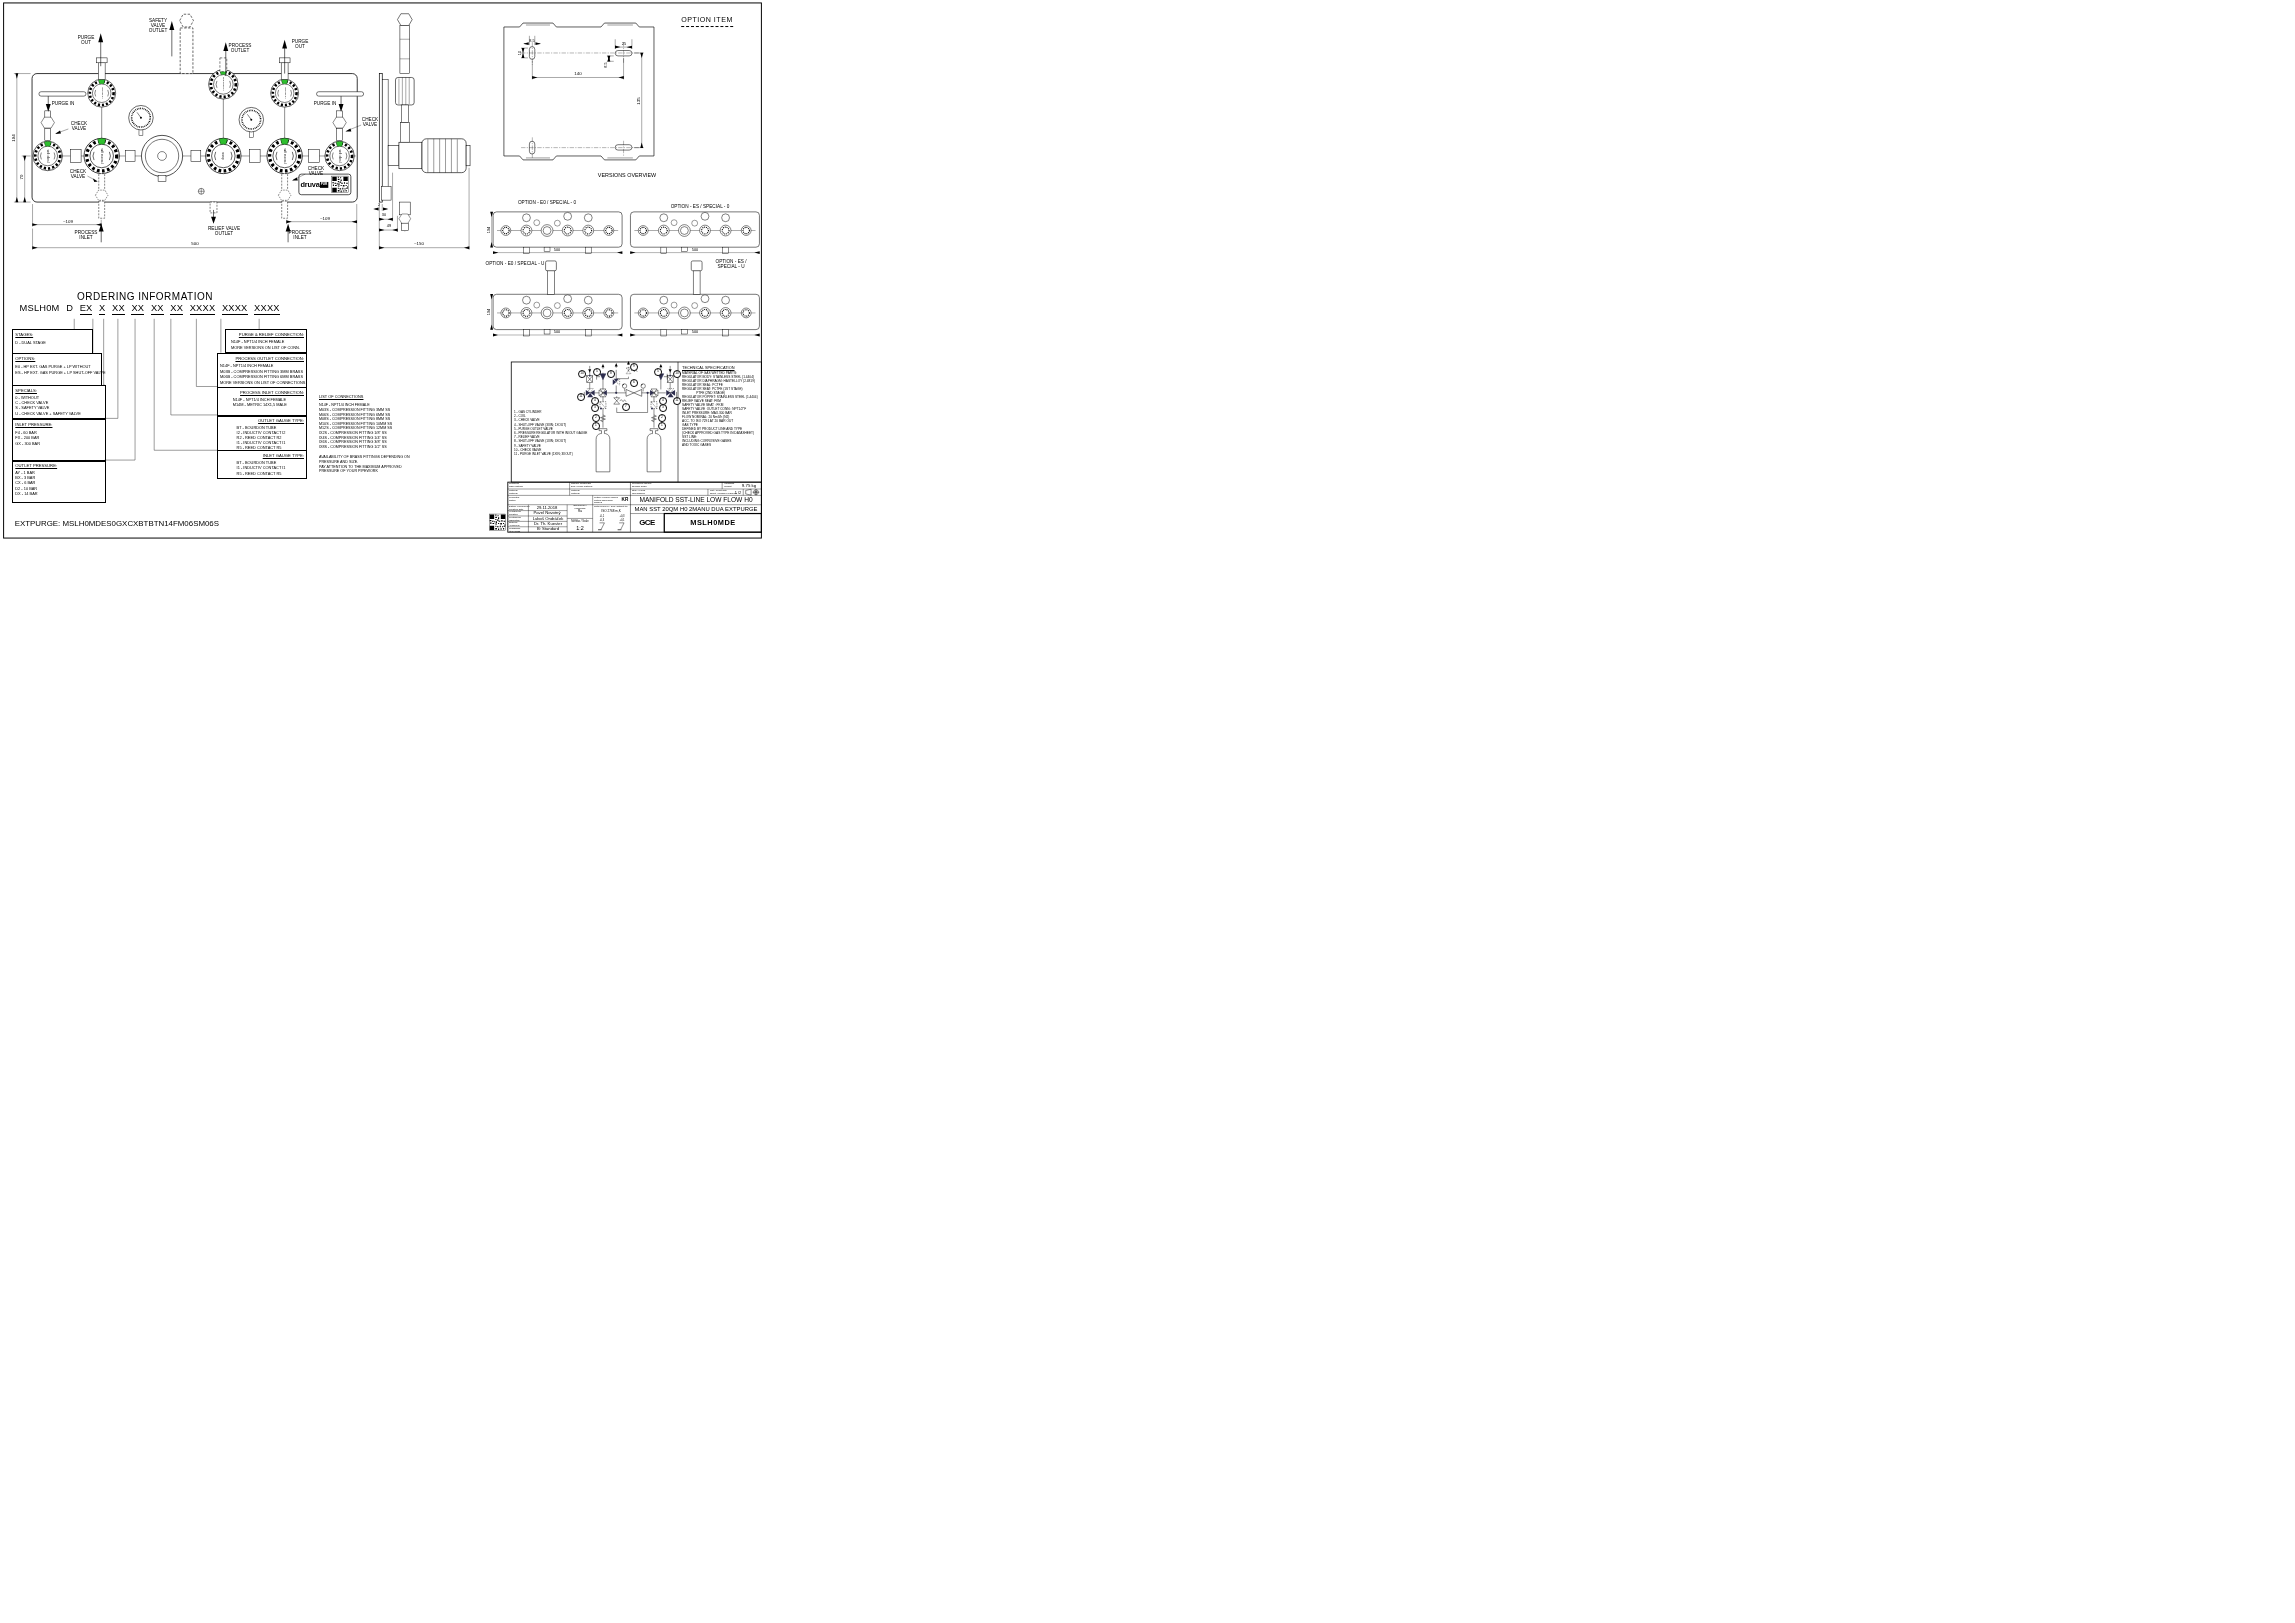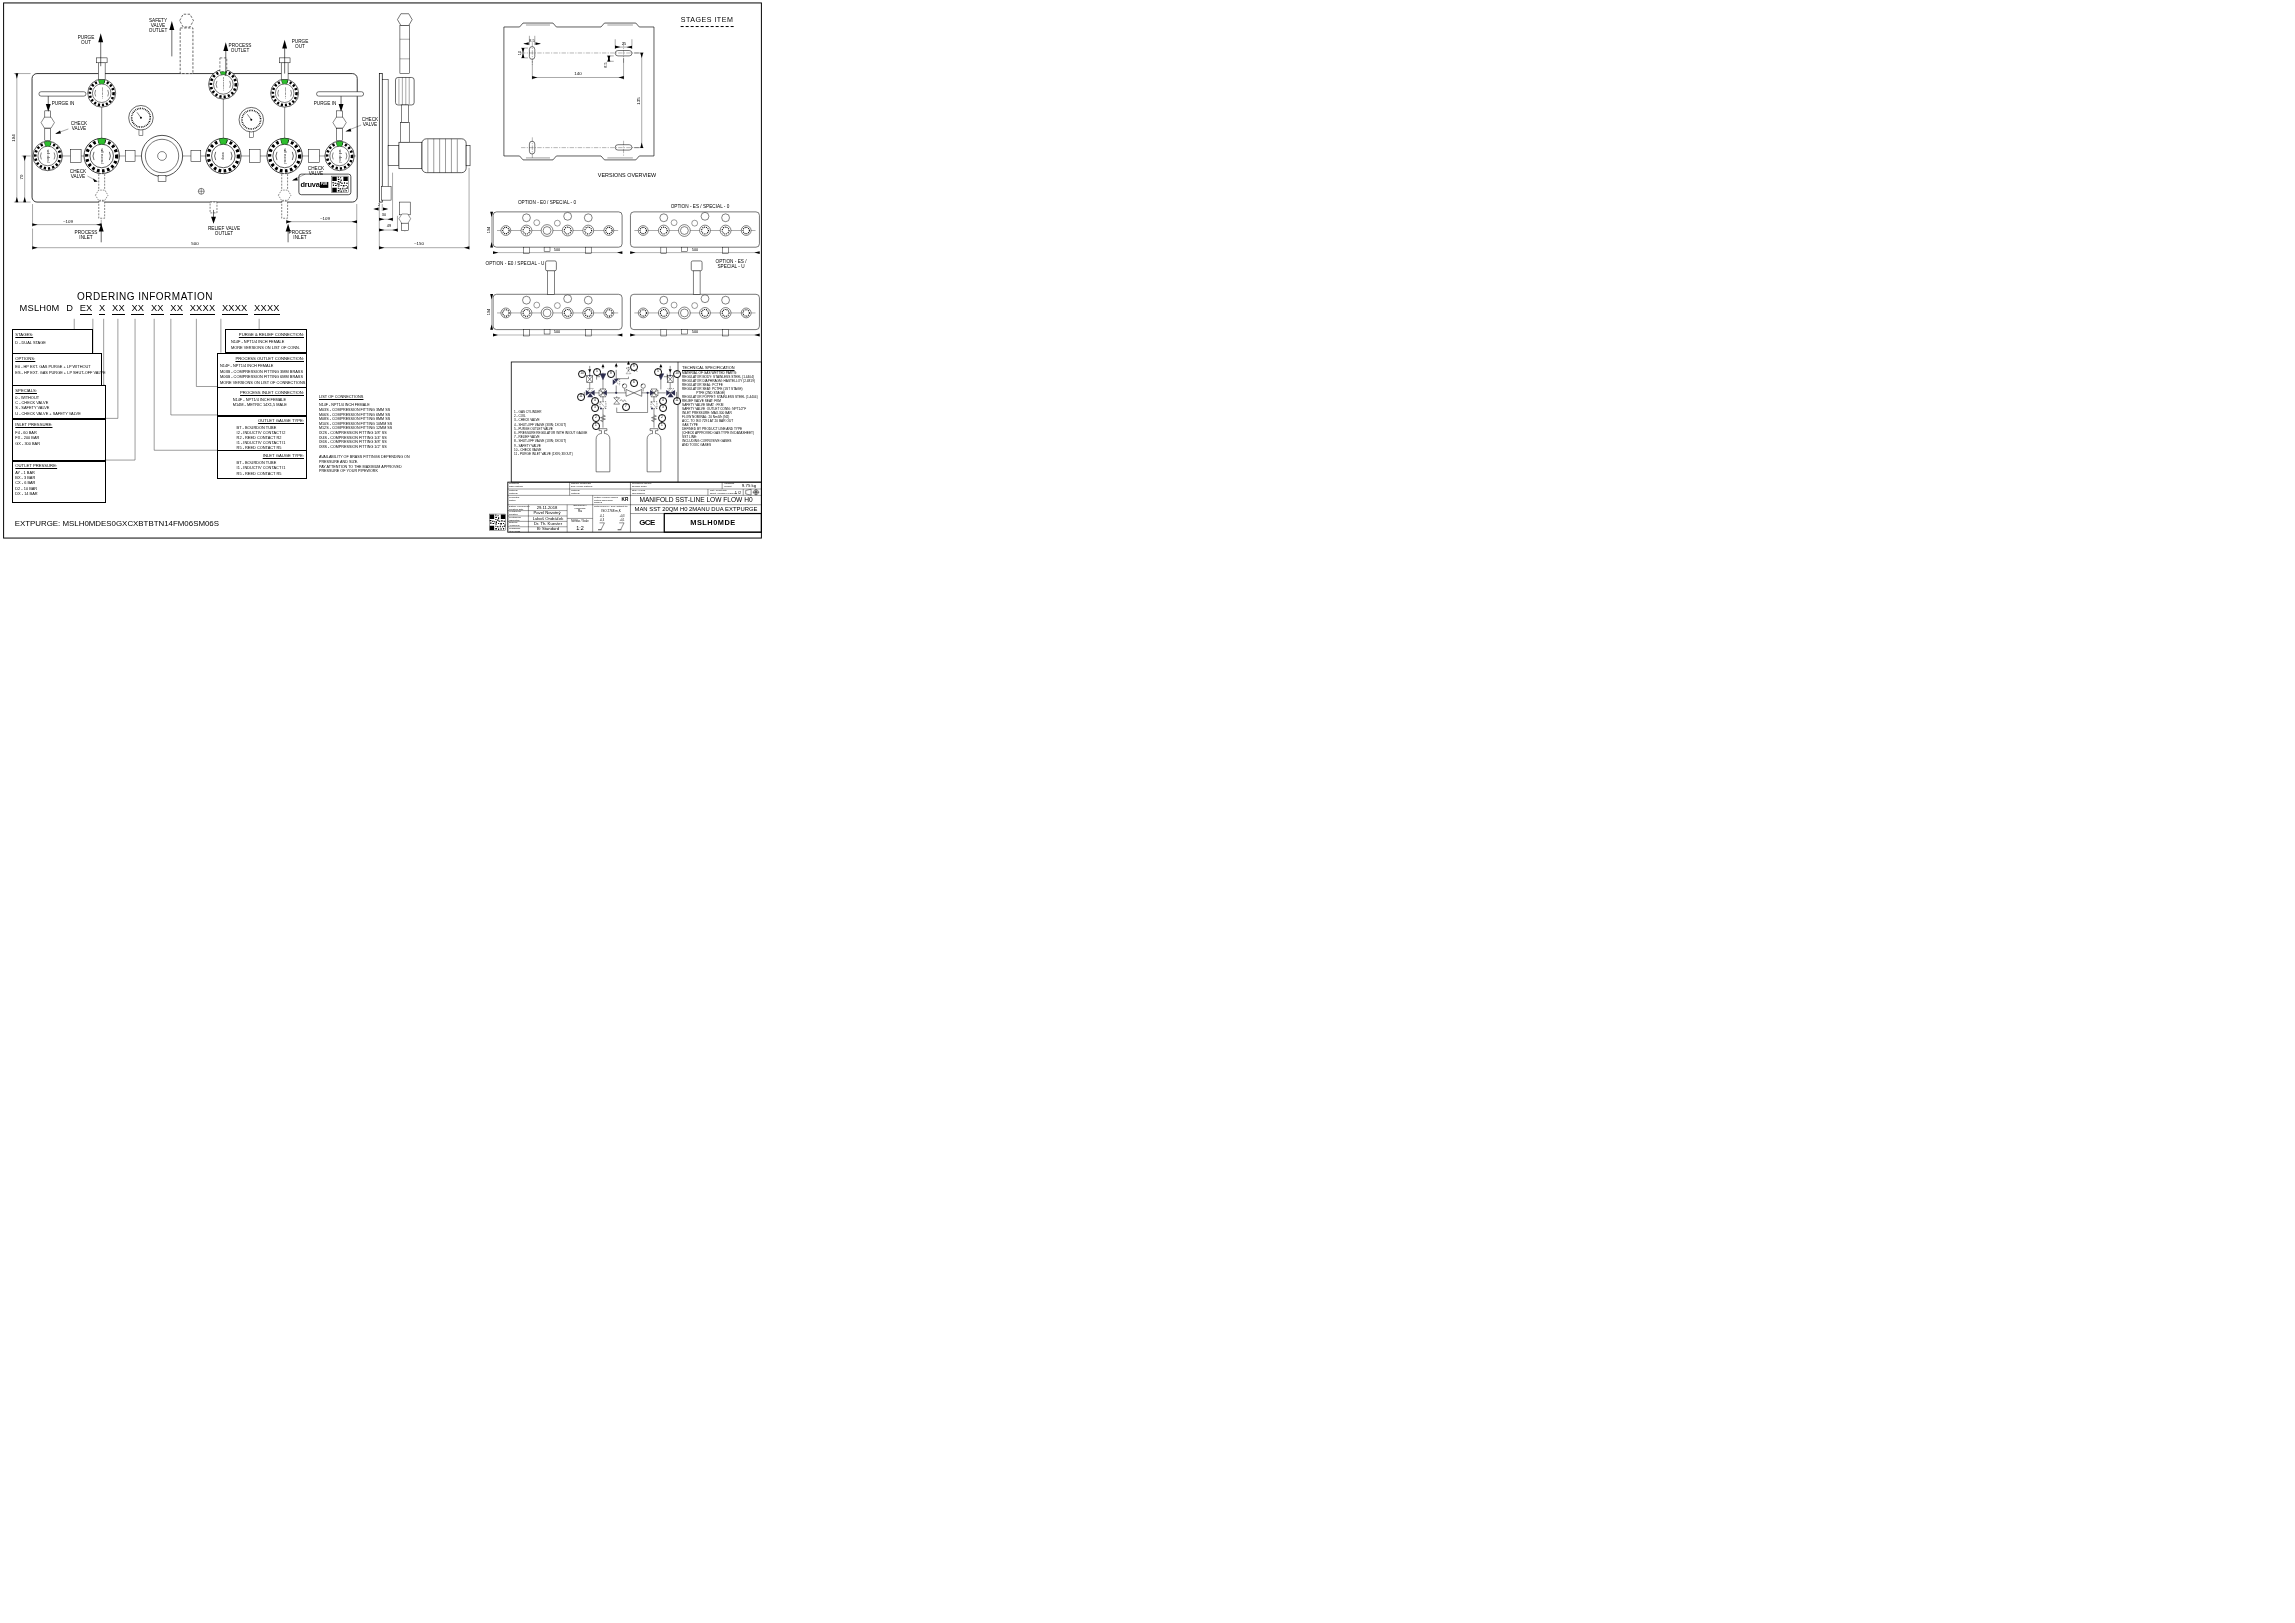--- a/index.html
+++ b/index.html
@@ -571,21 +571,21 @@
 <div class="pr knob" style="left:285px;top:93px;font-size:2.4px">purge gas</div>
 
 <div class="pl" style="left:310px;top:185px;font-size:7.4px;font-weight:bold;letter-spacing:-0.2px">druva</div>
 <div class="pl" style="left:324px;top:185px;font-size:3.2px;font-weight:bold;color:#fff">PUR</div>
 
 <div class="pl dim" style="left:379px;top:205px;font-size:3.9px">2</div>
 <div class="pl dim" style="left:384px;top:215px;font-size:3.9px">30</div>
 <div class="pl dim" style="left:389px;top:226px;font-size:3.9px">49</div>
 <div class="pl dim" style="left:419px;top:244px">~150</div>
 
-<div class="pl" style="left:707px;top:21.6px;font-size:7.1px;letter-spacing:0.5px;border-bottom:0.8px dashed #000;padding-bottom:1px">STAGES ITEM</div>
+<div class="pl" style="left:707px;top:21.6px;font-size:7.1px;letter-spacing:0.5px;border-bottom:0.8px dashed #000;padding-bottom:1px">OPTION ITEM</div>
 <div class="pl dim" style="left:532px;top:41px;font-size:3.9px">8.5</div>
 <div class="pl dim" style="left:624px;top:44px;font-size:3.9px">25</div>
 <div class="pr dim" style="left:519px;top:53px;font-size:3.9px">10</div>
 <div class="pr dim" style="left:605px;top:65px;font-size:3.9px">8.5</div>
 <div class="pl dim" style="left:578px;top:74px">140</div>
 <div class="pr dim" style="left:638px;top:101px">135</div>
 
 <div class="pl" style="left:627px;top:175px;font-size:5.4px">VERSIONS OVERVIEW</div>
 <div class="pl" style="left:547px;top:203px;font-size:4.7px">OPTION - E0 / SPECIAL - 0</div>
 <div class="pl" style="left:700px;top:207px;font-size:4.7px">OPTION - ES / SPECIAL - 0</div>

